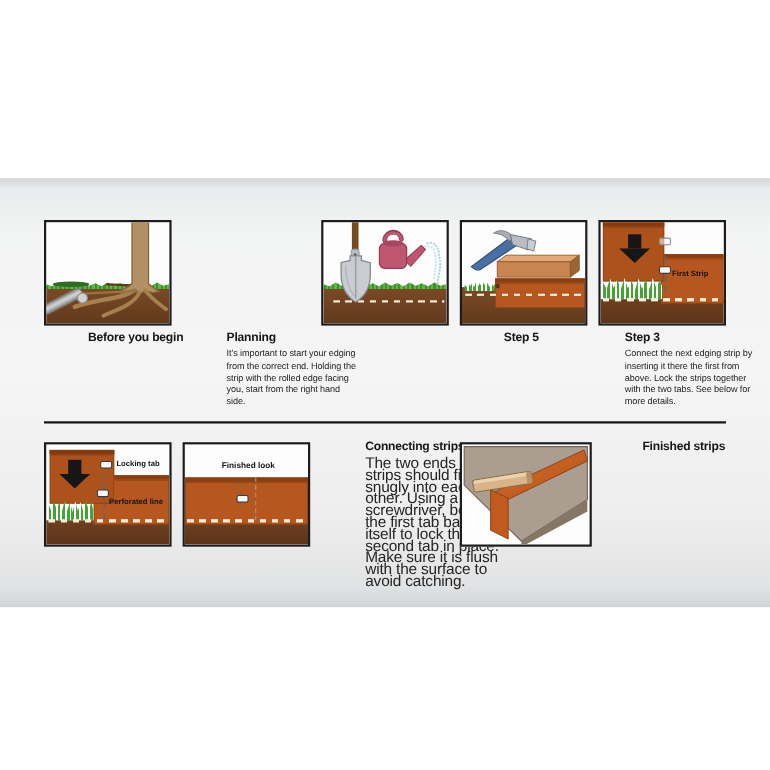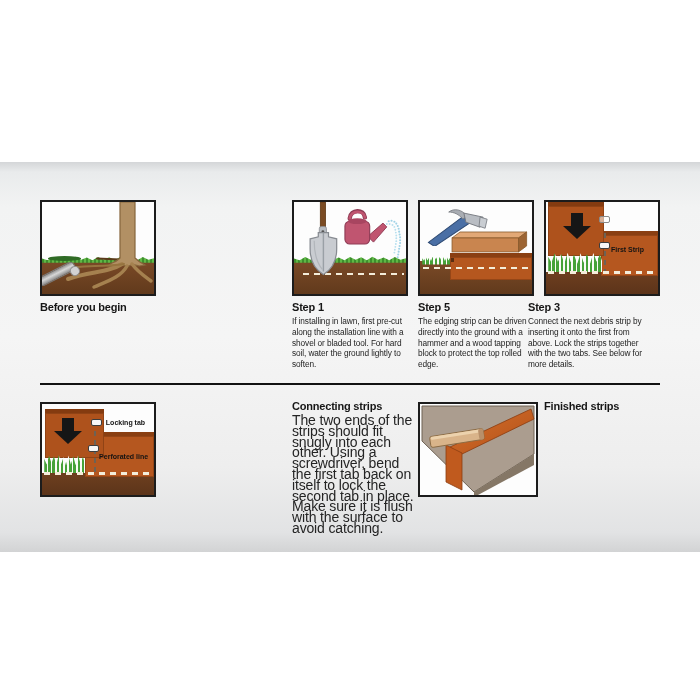--- a/index.html
+++ b/index.html
@@ -2,21 +2,21 @@
 <html style="--strip: #b5571f; --strip_edge: #8a3f12; --soil: #7b4a27; --soil_dark: #613a1c; --grass: #46a238; --band: #e9ebec; --panel_border: #1c1c1c; --text: #242424; --can_pink: #c05570; --hammer_blue: #4a6fa5; --wood: #d9b48a; --table_gray: #ab9d8f; --water_blue: #9fd2e6;"><head>
 <meta charset="utf-8">
 <style>
   html,body{margin:0;padding:0;background:#fff;}
   .canvas{position:relative;width:700px;height:700px;background:#ffffff;overflow:hidden;
           font-family:"Liberation Sans",sans-serif;}
   .abs{position:absolute;}
   .band{position:absolute;left:0;top:162px;width:700px;height:390px;
         background:linear-gradient(180deg,#d4d6d8 0px,#e9ebec 10px,#f2f3f3 45px,#f5f5f5 45%,#eeeeee 78%,#e2e3e4 95%,#d2d3d4 100%);}
   .panel{position:absolute;background:#fdfdfd;border:2px solid #1c1c1c;overflow:hidden;}
-  .tcol{position:absolute;}
+  .tcol{position:absolute;margin-left:40px;}
   .ptitle{font-size:11px;font-weight:700;color:#161616;letter-spacing:-0.2px;margin-bottom:3px;}
   .pbody{font-size:8.3px;line-height:10.8px;color:#242424;letter-spacing:-0.1px;}
   .inlabel{position:absolute;font-weight:700;font-size:7px;color:#131313;white-space:nowrap;}
   .soil{position:absolute;background:linear-gradient(180deg,var(--soil,#7b4a27),var(--soil_dark,#613a1c));}
   .soil2{position:absolute;background:linear-gradient(180deg,#6e3f1f,#5c341a);}
   .strip{position:absolute;background:var(--strip,#b5571f);border-top:4px solid var(--strip_edge,#8a3f12);
          box-shadow:inset 0 0 0 1px rgba(90,40,10,.35);}
   .strip.alt{background:#ae521c;border-top-color:#843b10;}
   .grass{position:absolute;background:repeating-linear-gradient(90deg,var(--grass,#46a238) 0 2.5px,#fbfbf7 2.5px 4.2px);
          clip-path:polygon(0 100%,0 25%,6% 55%,12% 8%,18% 50%,24% 12%,30% 58%,36% 5%,42% 52%,48% 15%,54% 60%,60% 8%,66% 55%,72% 12%,78% 58%,84% 6%,90% 50%,96% 14%,100% 45%,100% 100%);}
@@ -148,31 +148,30 @@
     <div class="vdash-d" style="left:51.5%;top:34%;height:42%"></div>
     <div class="tab ghost" style="left:47%;top:15%"></div>
     <div class="tab" style="left:47%;top:44%"></div>
     <div class="inlabel" style="left:58%;top:48%">First Strip</div>
     <div class="hdash" style="left:2%;top:75%;width:96%"></div>
   </div>
 
   <div class="tcol" style="left:40px;top:301px;width:118px">
     <div class="ptitle">Before you begin</div>
   </div>
-  <div class="tcol" style="left:292px;top:301px;width:118px">
-    <div class="ptitle">Step 1</div>
-    <div class="pbody">If installing in lawn, first pre-cut along the installation line with a shovel or bladed tool. For hard soil, water the ground lightly to soften.</div>
+  <div class="tcol" style="left:166px;top:301px;width:118px">
+    <div class="ptitle">Planning</div>
+    <div class="pbody">It’s important to start your edging from the correct end. Holding the strip with the rolled edge facing you, start from the right hand side.</div>
   </div>
   <div class="tcol" style="left:418px;top:301px;width:120px">
     <div class="ptitle">Step 5</div>
-    <div class="pbody">The edging strip can be driven directly into the ground with a hammer and a wood tapping block to protect the top rolled edge.</div>
   </div>
   <div class="tcol" style="left:528px;top:301px;width:120px">
     <div class="ptitle">Step 3</div>
-    <div class="pbody">Connect the next debris strip by inserting it onto the first from above. Lock the strips together with the two tabs. See below for more details.</div>
+    <div class="pbody">Connect the next edging strip by inserting it there the first from above. Lock the strips together with the two tabs. See below for more details.</div>
   </div>
 
   <div class="divider" style="left:40px;top:383px;width:620px;height:2px"></div>
 
   <div class="panel" style="left:40px;top:402px;width:112px;height:91px">
     <div class="soil2" style="left:0;top:76%;width:100%;height:24%"></div>
     <div class="strip" style="left:38%;top:31%;width:62%;height:45%"></div>
     <div class="strip alt" style="left:3%;top:5%;width:52%;height:50%"></div>
     <div class="grass" style="left:2%;top:55%;width:36%;height:21%"></div>
     <div class="down-arrow" style="left:11%;top:15%">
@@ -180,20 +179,29 @@
       <div class="da-head"></div>
     </div>
     <div class="vdash-d" style="left:46%;top:30%;height:46%"></div>
     <div class="tab" style="left:44%;top:16%"></div>
     <div class="inlabel" style="left:57%;top:16%">Locking tab</div>
     <div class="tab" style="left:41%;top:45%"></div>
     <div class="inlabel" style="left:51%;top:54%">Perforated line</div>
     <div class="hdash" style="left:2%;top:75%;width:96%"></div>
   </div>
 
+  <div class="panel" style="left:166px;top:402px;width:112px;height:91px">
+    <div class="soil2" style="left:0;top:76%;width:100%;height:24%"></div>
+    <div class="strip" style="left:0;top:33%;width:100%;height:43%"></div>
+    <div class="seam" style="left:57%;top:33%;height:43%"></div>
+    <div class="vdash-d" style="left:44%;top:36%;height:14%;opacity:.5"></div>
+    <div class="tab" style="left:42%;top:50%"></div>
+    <div class="inlabel" style="left:30%;top:15%;font-size:7.5px">Finished look</div>
+    <div class="hdash" style="left:2%;top:75%;width:96%"></div>
+  </div>
 
   <div class="tcol" style="left:292px;top:400px;width:124px">
     <div class="ptitle">Connecting strips</div>
     <div class="pbody" style="font-size:14px;letter-spacing:-0.15px">The two ends of the strips should fit snugly into each other. Using a screwdriver, bend the first tab back on itself to lock the second tab in place. Make sure it is flush with the surface to avoid catching.</div>
   </div>
 
   <div class="panel" style="left:418px;top:402px;width:116px;height:91px">
     <svg class="abs" style="left:0;top:0;width:100%;height:100%" viewBox="0 0 116 91" preserveAspectRatio="none">
       <defs>
         <linearGradient id="og" x1="0" y1="0" x2="1" y2="1">

